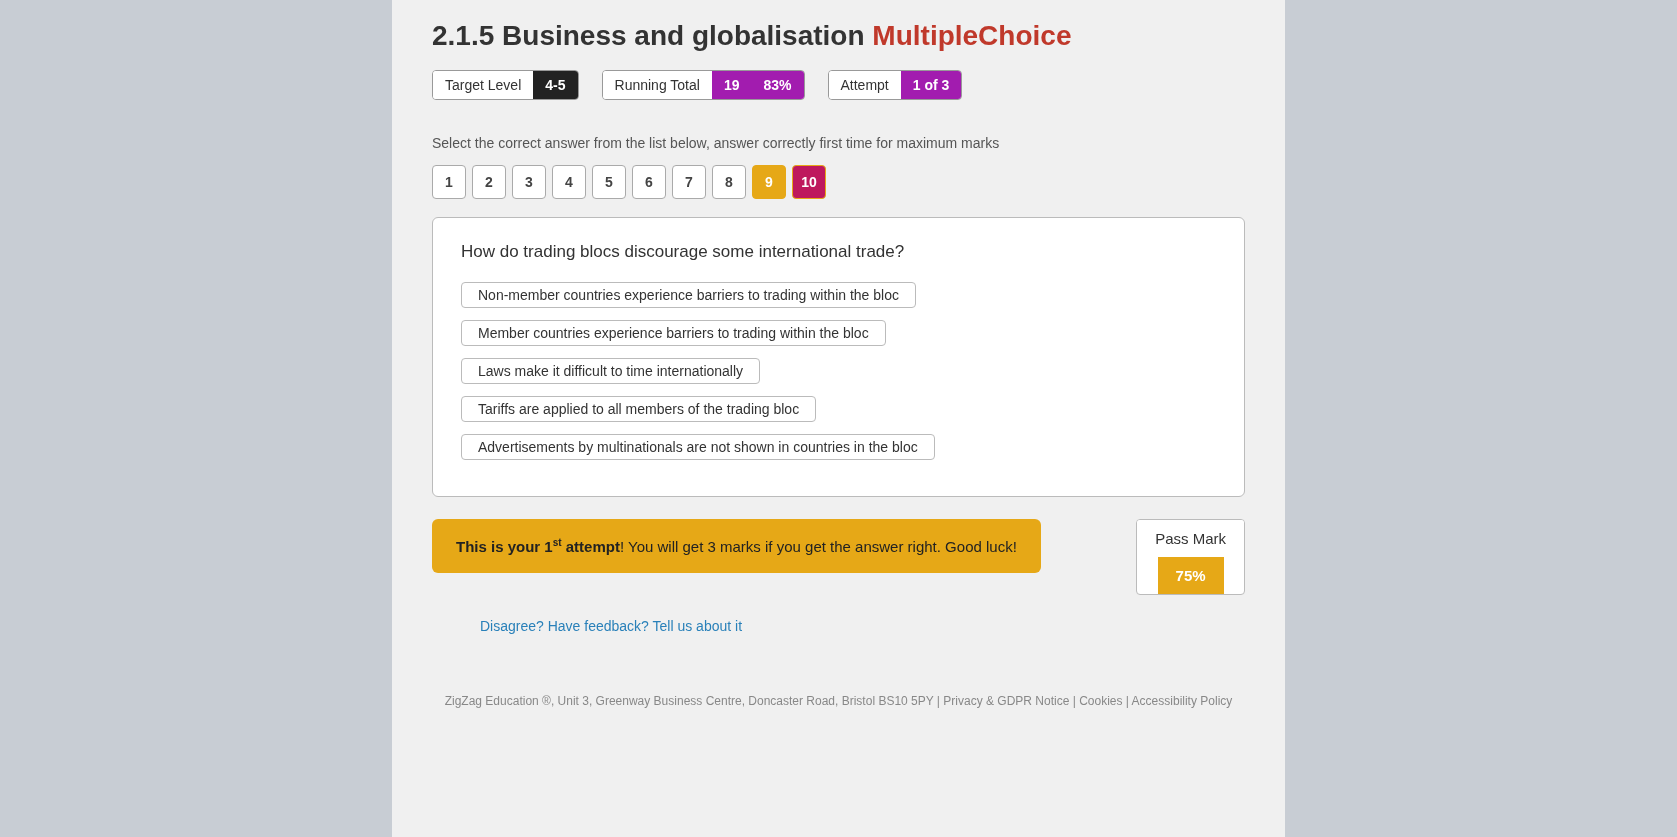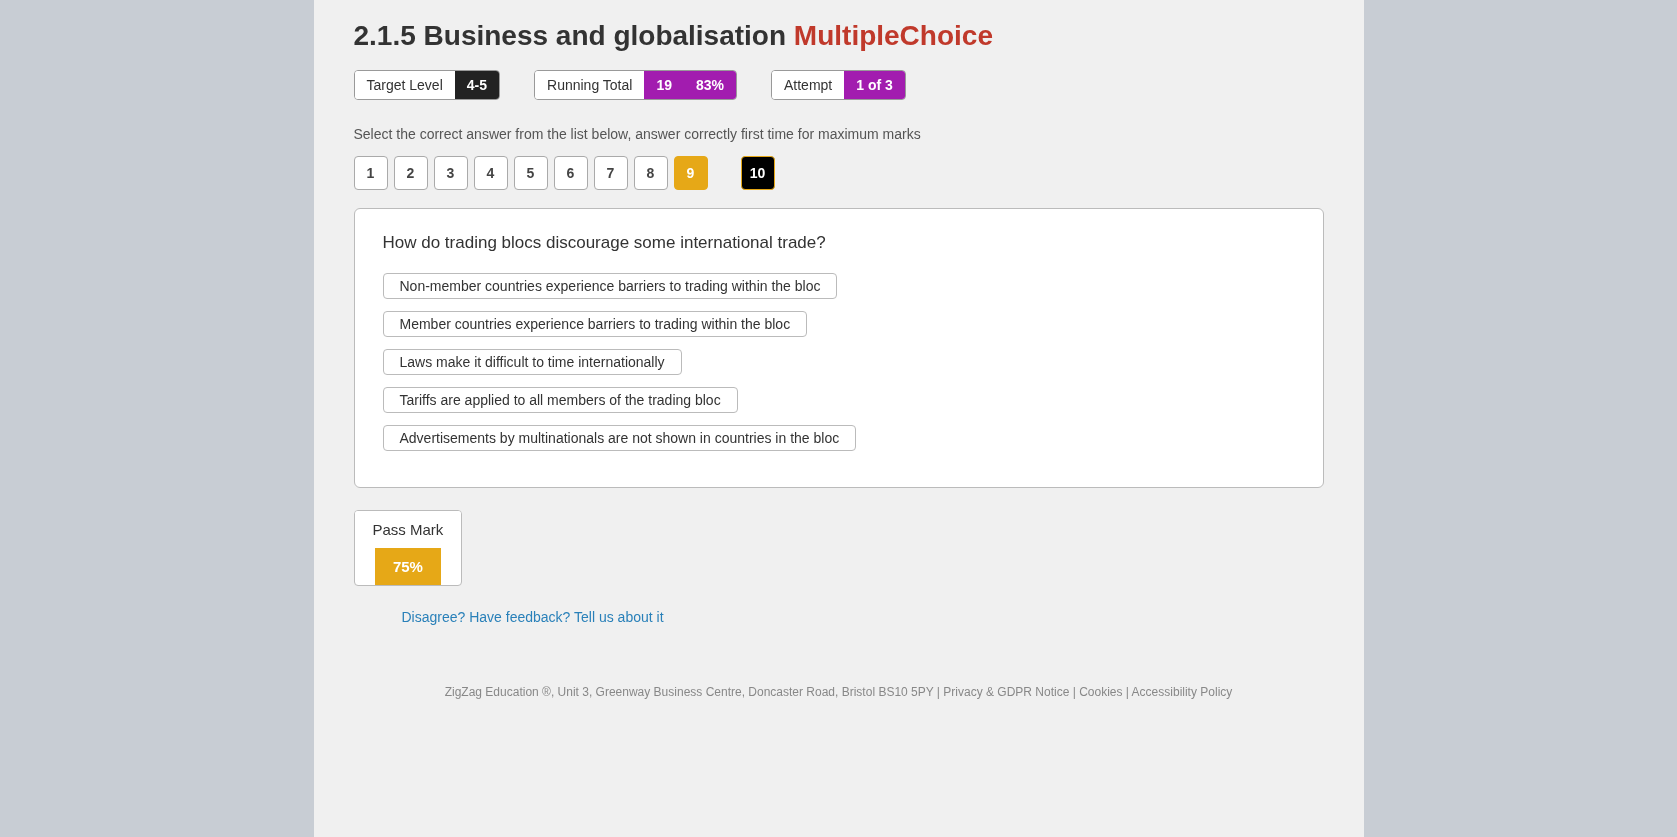--- a/index.html
+++ b/index.html
@@ -6,40 +6,40 @@
     body {
       background: #c8cdd4;
       font-family: Arial, sans-serif;
       min-height: 837px;
       display: flex;
       align-items: flex-start;
       justify-content: center;
     }
     .page-wrapper {
       background: #f0f0f0;
-      width: 1050px;
+      width: 893px;
       margin-top: 0px;
       padding: 20px 40px 40px 40px;
       min-height: 837px;
       position: relative;
     }
     .page-title {
       font-size: 28px;
       font-weight: bold;
       color: #333;
       margin-bottom: 18px;
     }
     .page-title span.highlight {
       color: #c0392b;
     }
     .controls-row {
       display: flex;
       align-items: center;
-      gap: 34px;
-      margin-bottom: 26px;
+      gap: 23px;
+      margin-bottom: 35px;
     }
     .control-group {
       display: flex;
       align-items: center;
       border: 1.5px solid #999;
       border-radius: 4px;
       overflow: hidden;
       background: #fff;
     }
     .control-label {
@@ -84,24 +84,23 @@
       background: #fff;
       color: #444;
       cursor: pointer;
     }
     .q-num.active {
       background: #e6a817;
       color: #fff;
       border-color: #e6a817;
     }
     .q-num.highlighted {
-      background: #000000;
+      background: #be185d;
       color: #fff;
       border-color: #e6a817;
-      margin-left: 27px;
     }
     .question-box {
       background: #fff;
       border: 1.5px solid #bbb;
       border-radius: 6px;
       padding: 24px 28px;
       margin-bottom: 22px;
     }
     .question-text {
       font-size: 17px;
@@ -220,20 +219,23 @@
     <div class="question-text">How do trading blocs discourage some international trade?</div>
 
     <div class="answer-option">Non-member countries experience barriers to trading within the bloc</div><br>
     <div class="answer-option">Member countries experience barriers to trading within the bloc</div><br>
     <div class="answer-option">Laws make it difficult to time internationally</div><br>
     <div class="answer-option">Tariffs are applied to all members of the trading bloc</div><br>
     <div class="answer-option">Advertisements by multinationals are not shown in countries in the bloc</div>
   </div>
 
   <div style="display:flex; align-items:flex-start; justify-content:space-between;">
+    <div class="attempt-banner">
+      <span class="bold">This is your 1<sup>st</sup> attempt</span><span>! You will get 3 marks if you get the answer right. Good luck!</span>
+    </div>
     <div class="pass-mark-box" style="position:relative; right:auto; top:auto;">
       <span class="pass-mark-label">Pass Mark</span>
       <span class="pass-mark-value">75%</span>
     </div>
   </div>
 
   <div style="margin-top:22px;margin-left:48px;">
     <a class="feedback-link">Disagree? Have feedback? Tell us about it</a>
   </div>
 

